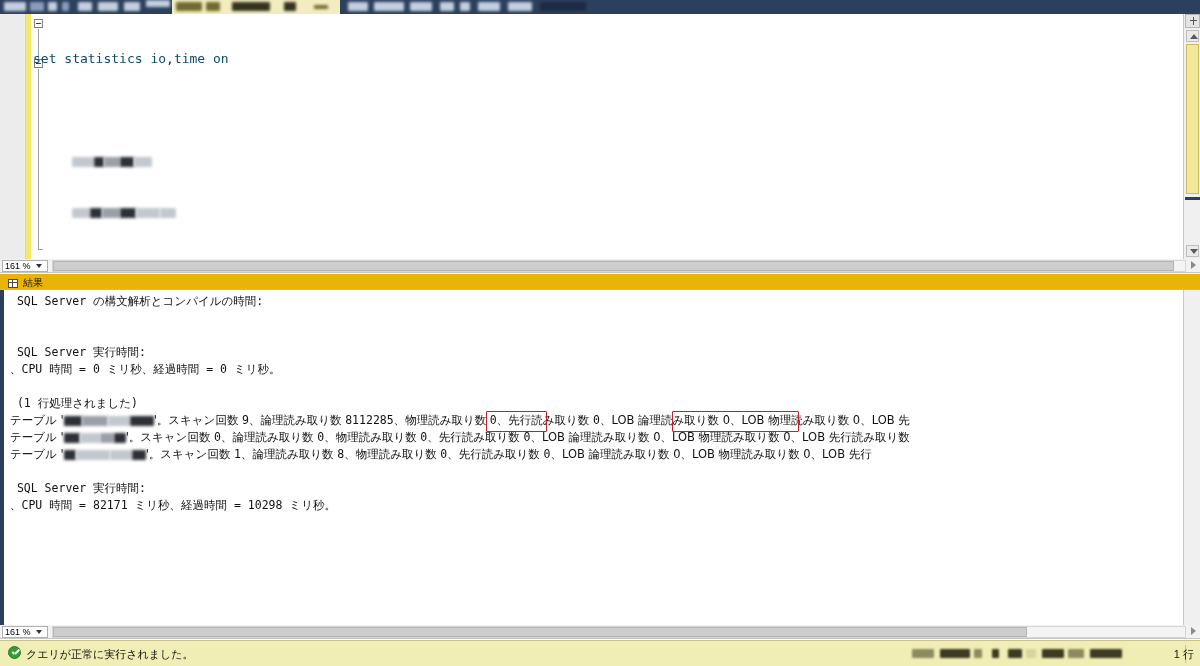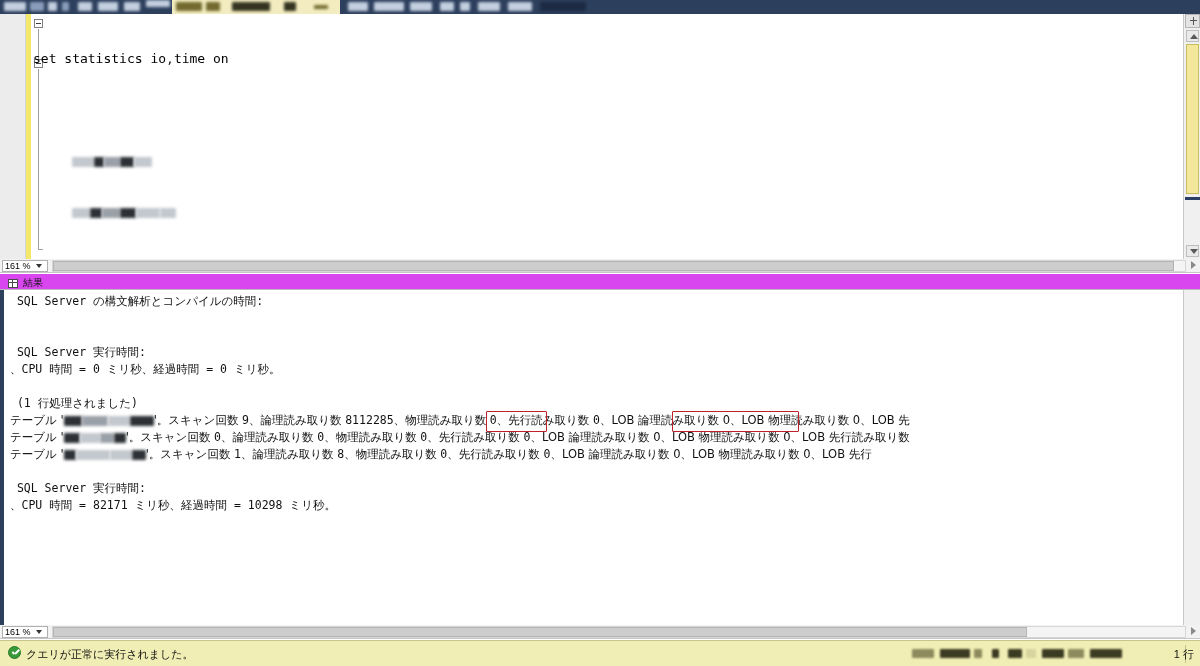--- a/index.html
+++ b/index.html
@@ -36,21 +36,21 @@
   }
   .changebar{
     position:absolute;left:26px;top:0;width:5px;height:245px;background:#f5e76a;
   }
   .code{
     position:absolute;left:33px;top:2px;right:20px;top:2px;
     font-family:"DejaVu Sans Mono","Liberation Mono",monospace;
     font-size:13px;line-height:17px;color:#000;white-space:pre;
   }
   .code .ln{height:17px;white-space:pre;}
-  .kw{color:#000000;}
+  .kw{color:#0c4a6e;}
   .plain{color:#222;}
 
   
   .fold{
     position:absolute;width:9px;height:9px;border:1px solid #808080;
     background:#fff;box-sizing:border-box;
   }
   .fold:before{
     content:"";position:absolute;left:1px;top:3px;width:5px;height:1px;background:#404040;
   }
@@ -101,21 +101,21 @@
   .htrack{position:absolute;left:52px;top:1px;right:14px;height:12px;background:#f4f4f4;border:1px solid #d6d6d6;box-sizing:border-box;}
   .hthumb{position:absolute;left:0;top:0;height:10px;background:#cdcdcd;border:1px solid #b4b4b4;box-sizing:border-box;}
   .harrL,.harrR{position:absolute;top:2px;width:0;height:0;
     border-top:4px solid transparent;border-bottom:4px solid transparent;}
   .harrL{left:54px;border-right:5px solid #8a8a8a;}
   .harrR{right:4px;border-left:5px solid #8a8a8a;}
 
   
   .restabs{
     position:absolute;left:0;top:274px;width:1200px;height:16px;
-    background:#d946ef;border-bottom:1px solid #b9b9b9;box-sizing:border-box;
+    background:#eab308;border-bottom:1px solid #b9b9b9;box-sizing:border-box;
   }
   .rtab{
     position:absolute;top:1px;height:15px;box-sizing:border-box;
     font-size:10px;line-height:14px;color:#111;padding-left:18px;padding-right:7px;
     border:1px solid transparent;
   }
   .rtab.active{background:#fff;border:1px solid #b9b9b9;border-bottom:1px solid #fff;margin-top:48px;}
   .ico-grid{position:absolute;left:3px;top:3px;width:10px;height:9px;
      border:1px solid #4a4a4a;box-sizing:border-box;background:#fff;}
   .ico-grid:before{content:"";position:absolute;left:0;top:2px;width:8px;height:1px;background:#4a4a4a;}

